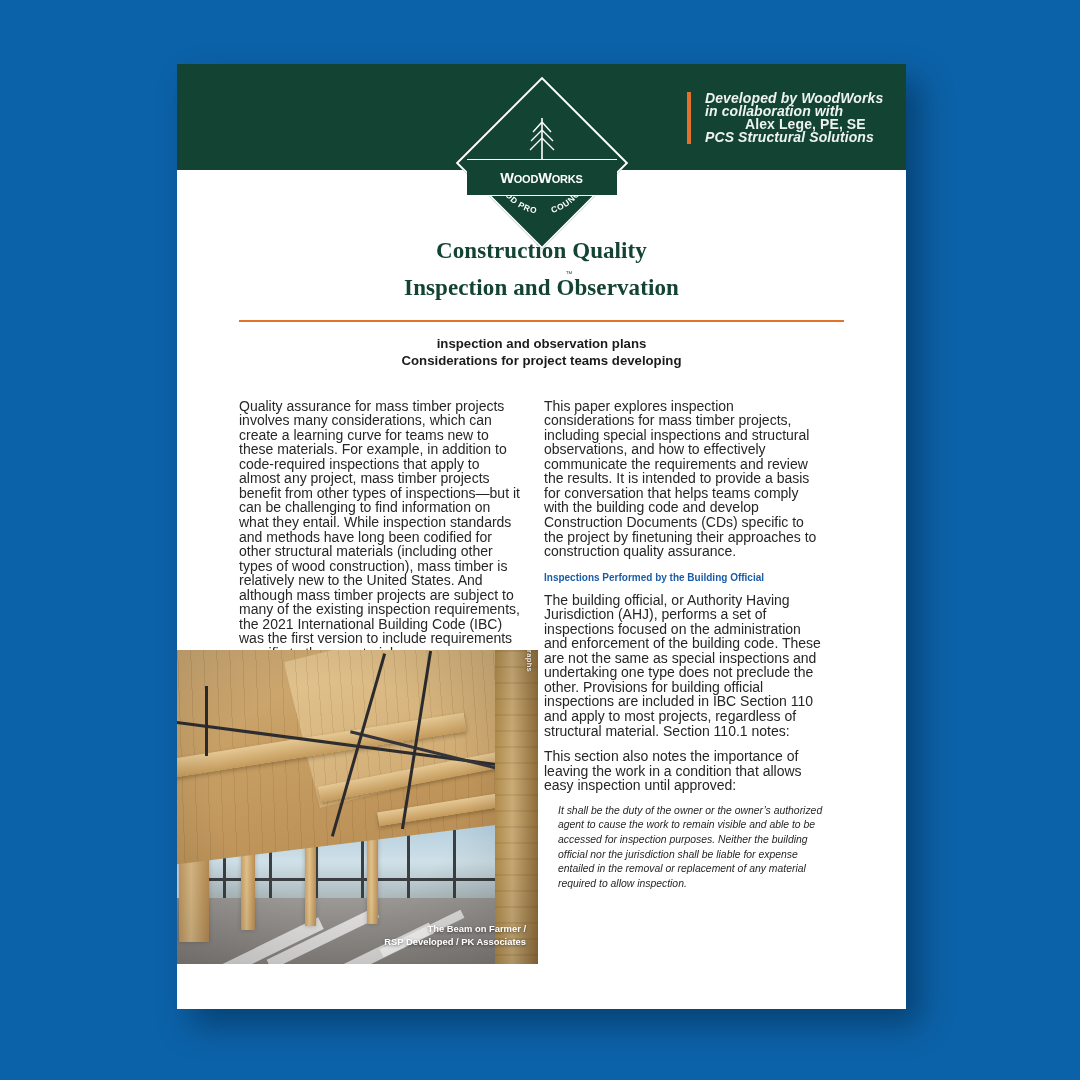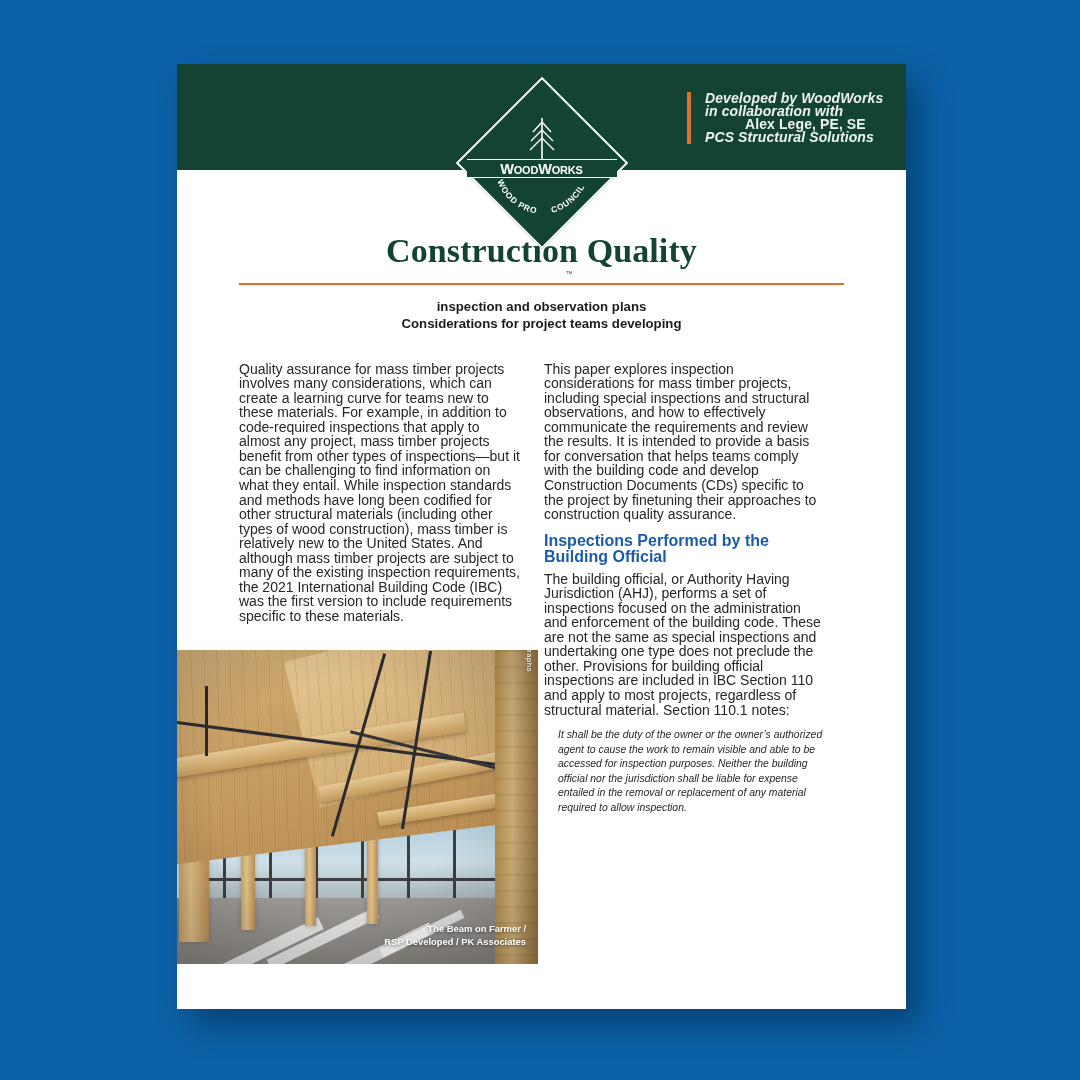--- a/index.html
+++ b/index.html
@@ -50,21 +50,21 @@
     transform:rotate(45deg);
     border:2px solid #ffffff;
   }
   #logo-inner {
     position:absolute; inset:0;
     overflow:hidden;
   }
   #logo-band {
     position:absolute;
     left:-14px; top:57px;
-    width:150px; height:19px;
+    width:150px; height:37px;
     background:#134333;
     border-top:1.6px solid #fff;
     border-bottom:1.6px solid #fff;
     display:flex; align-items:center; justify-content:center;
   }
   #logo-band span {
     color:#fff;
     font-weight:bold;
     font-size:14.5px;
     letter-spacing:-.2px;
@@ -92,21 +92,21 @@
     font-size:7px;
   }
 
   
   #titleblock { padding:0 62px; }
   #title {
     margin-top:62px;
     text-align:center;
     font-family:"Liberation Serif", serif;
     color:#134333;
-    font-size:34px;
+    font-size:23px;
     line-height:37px;
     letter-spacing:.1px;
   }
   #rule {
     margin:14px 0 0 0;
     height:1.6px;
     background:#e2722b;
   }
   #subtitle {
     margin-top:13px;
@@ -128,21 +128,21 @@
   .col p {
     color:#262626;
     font-size:14px;
     line-height:14.55px;
     margin-bottom:11px;
     text-align:left;
   }
   .col p:last-child { margin-bottom:0; }
   h2.section {
     color:#1a5ca8;
-    font-size:16px;
+    font-size:10px;
     font-weight:bold;
     line-height:16px;
     margin:6px 0 7px 0;
   }
   blockquote {
     margin:0 0 11px 14px;
     font-style:italic;
     color:#262626;
     font-size:10.4px;
     line-height:14.6px;
@@ -292,36 +292,38 @@
       <div id="logo-band">
         <span>W<i>OOD</i>W<i>ORKS</i></span>
       </div>
     </div>
     <div id="tm">™</div>
   </div>
 
   <div id="titleblock">
     <h1 id="title">
       <div>Construction Quality</div>
+      <div>Inspection and Observation</div>
     </h1>
     <div id="rule"></div>
     <div id="subtitle">
       <div>inspection and observation plans</div>
       <div>Considerations for project teams developing</div>
     </div>
   </div>
 
   <div id="cols">
     <div class="col">
       <p>Quality assurance for mass timber projects involves many considerations, which can create a learning curve for teams new to these materials. For example, in addition to code-required inspections that apply to almost any project, mass timber projects benefit from other types of inspections—but it can be challenging to find information on what they entail. While inspection standards and methods have long been codified for other structural materials (including other types of wood construction), mass timber is relatively new to the United States. And although mass timber projects are subject to many of the existing inspection requirements, the 2021 International Building Code (IBC) was the first version to include requirements specific to these materials.</p>
     </div>
     <div class="col">
       <p>This paper explores inspection considerations for mass timber projects, including special inspections and structural observations, and how to effectively communicate the requirements and review the results. It is intended to provide a basis for conversation that helps teams comply with the building code and develop Construction Documents (CDs) specific to the project by finetuning their approaches to construction quality assurance.</p>
       <h2 class="section">Inspections Performed by the Building Official</h2>
       <p>The building official, or Authority Having Jurisdiction (AHJ), performs a set of inspections focused on the administration and enforcement of the building code. These are not the same as special inspections and undertaking one type does not preclude the other. Provisions for building official inspections are included in IBC Section 110 and apply to most projects, regardless of structural material. Section 110.1 notes:</p>
+      <p>This section also notes the importance of leaving the work in a condition that allows easy inspection until approved:</p>
       <blockquote>It shall be the duty of the owner or the owner’s authorized agent to cause the work to remain visible and able to be accessed for inspection purposes. Neither the building official nor the jurisdiction shall be liable for expense entailed in the removal or replacement of any material required to allow inspection.</blockquote>
     </div>
   </div>
 
   <div id="photo">
     <div class="sky"></div>
     <div class="glazing"></div>
     <div class="transom" style="top:146px"></div>
     <div class="transom" style="top:228px"></div>
     <div class="mull" style="left:46px"></div>

